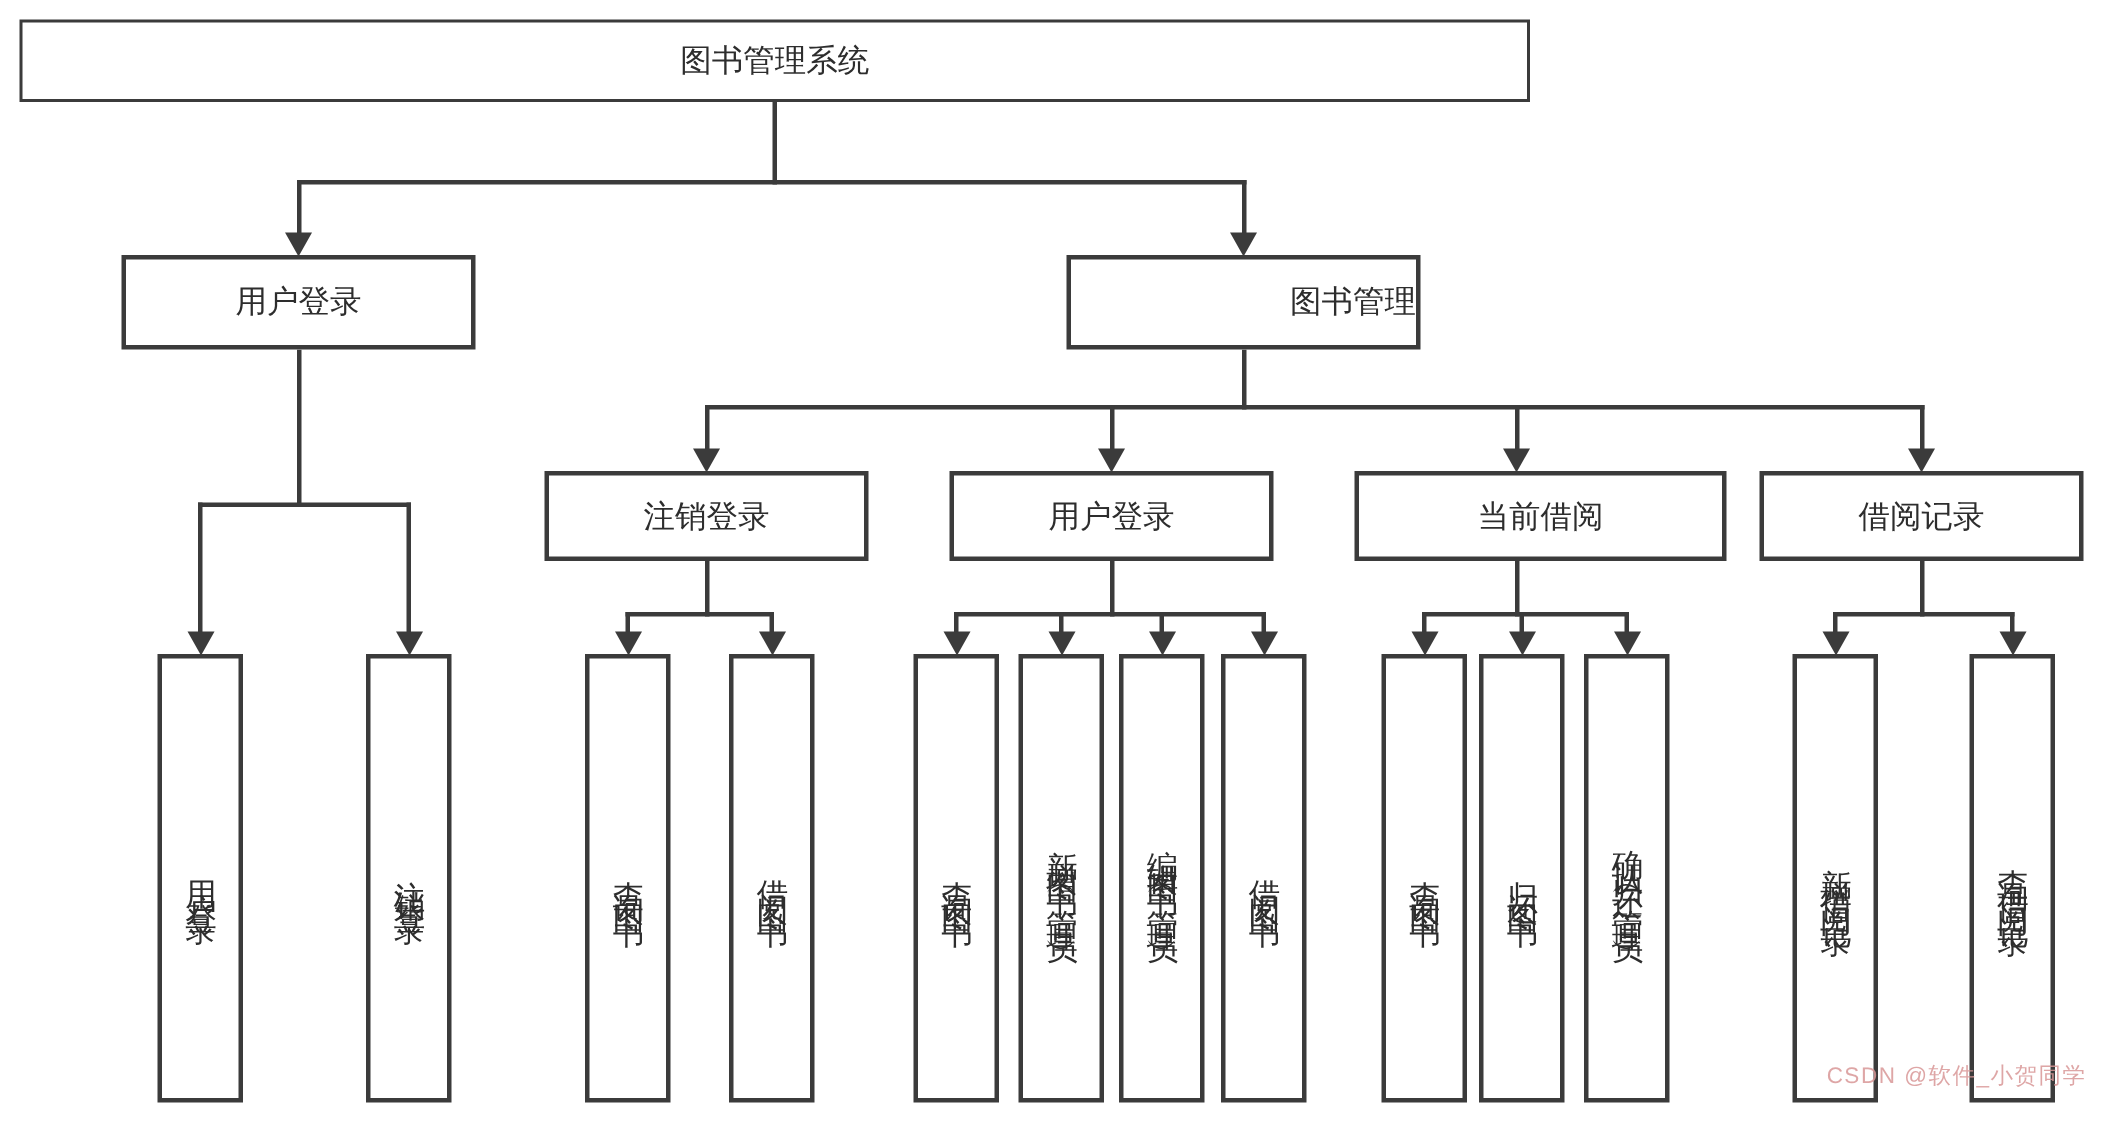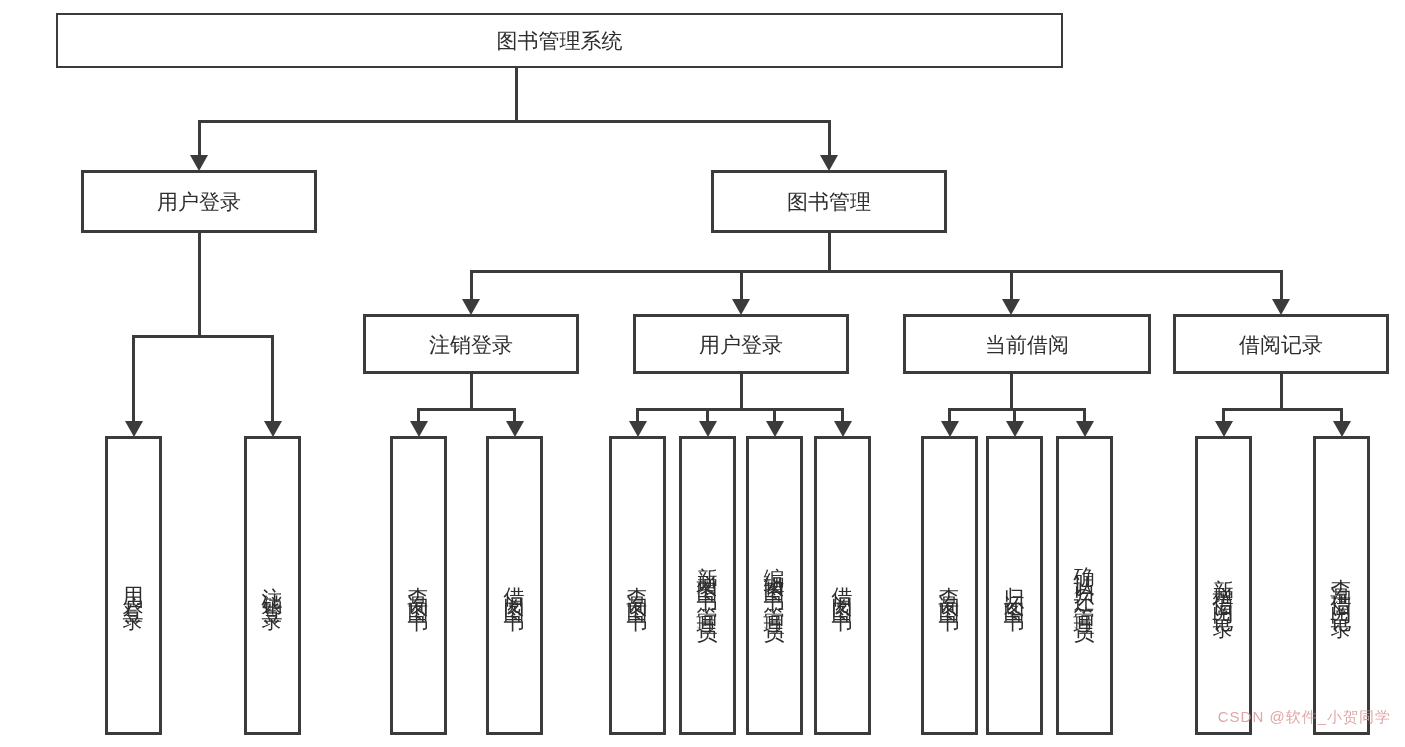--- a/index.html
+++ b/index.html
@@ -18,21 +18,21 @@
   .node {
     position: absolute;
     box-sizing: border-box;
     background: #ffffff;
     border: 3px solid #3b3b3b;
     display: flex;
     align-items: center;
     justify-content: center;
     z-index: 2;
   }
-  .node.root { border-width: 2px; margin-left: 43px; }
+  .node.root { border-width: 2px; }
   .node .lbl {
     color: #2d2d2d;
     font-size: 21px;
     line-height: 1;
     white-space: nowrap;
   }
   .node.vertical .lbl {
     writing-mode: vertical-rl;
     text-orientation: mixed;
     letter-spacing: 8px;
@@ -67,21 +67,21 @@
 <body>
 
 <div id="canvas">
   <div id="nodes-layer">
       <div class="node root" style="left: 13px; top: 13px; width: 1007px; height: 55px;">
         <span class="lbl">图书管理系统</span>
       </div>
       <div class="node" style="left: 81px; top: 170px; width: 236px; height: 63px;">
         <span class="lbl">用户登录</span>
       </div>
-      <div class="node" style="left: 711px; top: 170px; width: 236px; height: 63px;">
+      <div class="node" style="left: 711px; top: 170px; width: 236px; height: 63px; justify-content: flex-end;">
         <span class="lbl">图书管理</span>
       </div>
       <div class="node" style="left: 363px; top: 314px; width: 216px; height: 60px;">
         <span class="lbl">注销登录</span>
       </div>
       <div class="node" style="left: 633px; top: 314px; width: 216px; height: 60px;">
         <span class="lbl">用户登录</span>
       </div>
       <div class="node" style="left: 903px; top: 314px; width: 248px; height: 60px;">
         <span class="lbl">当前借阅</span>

